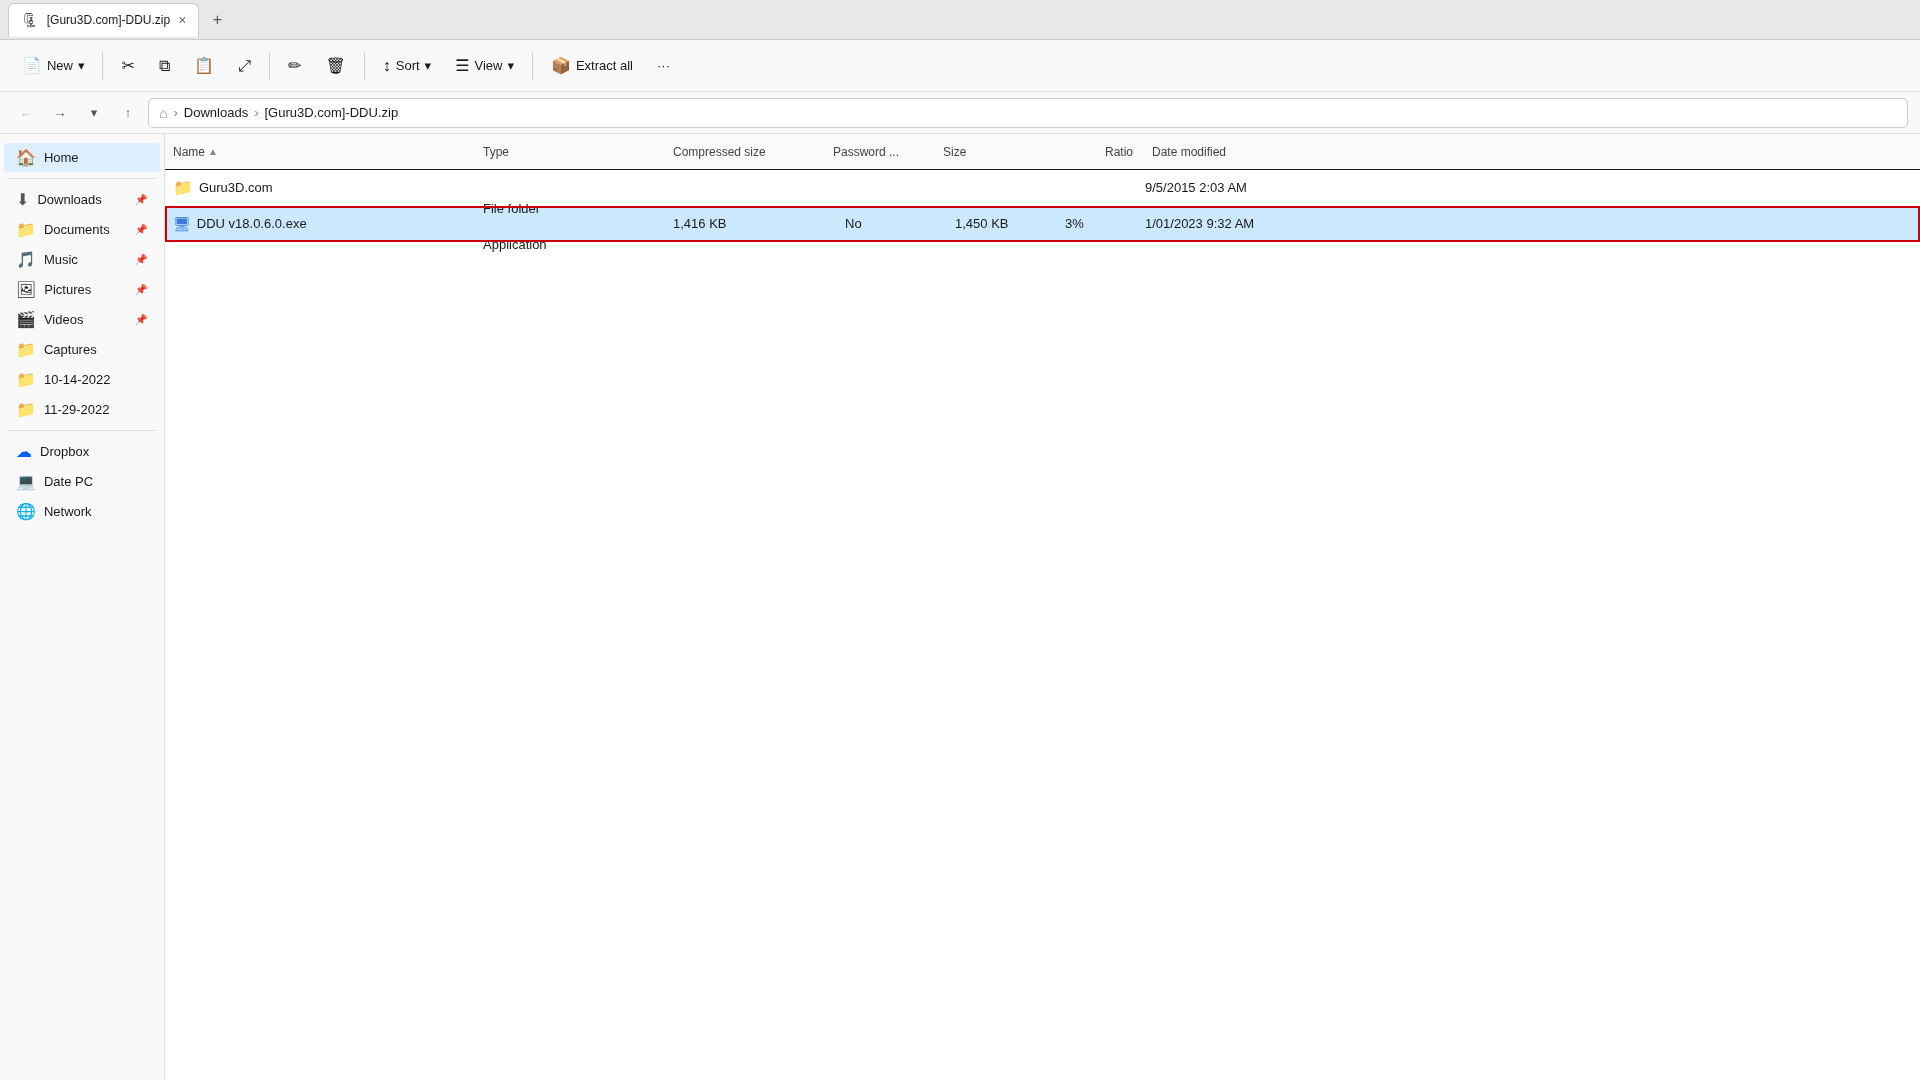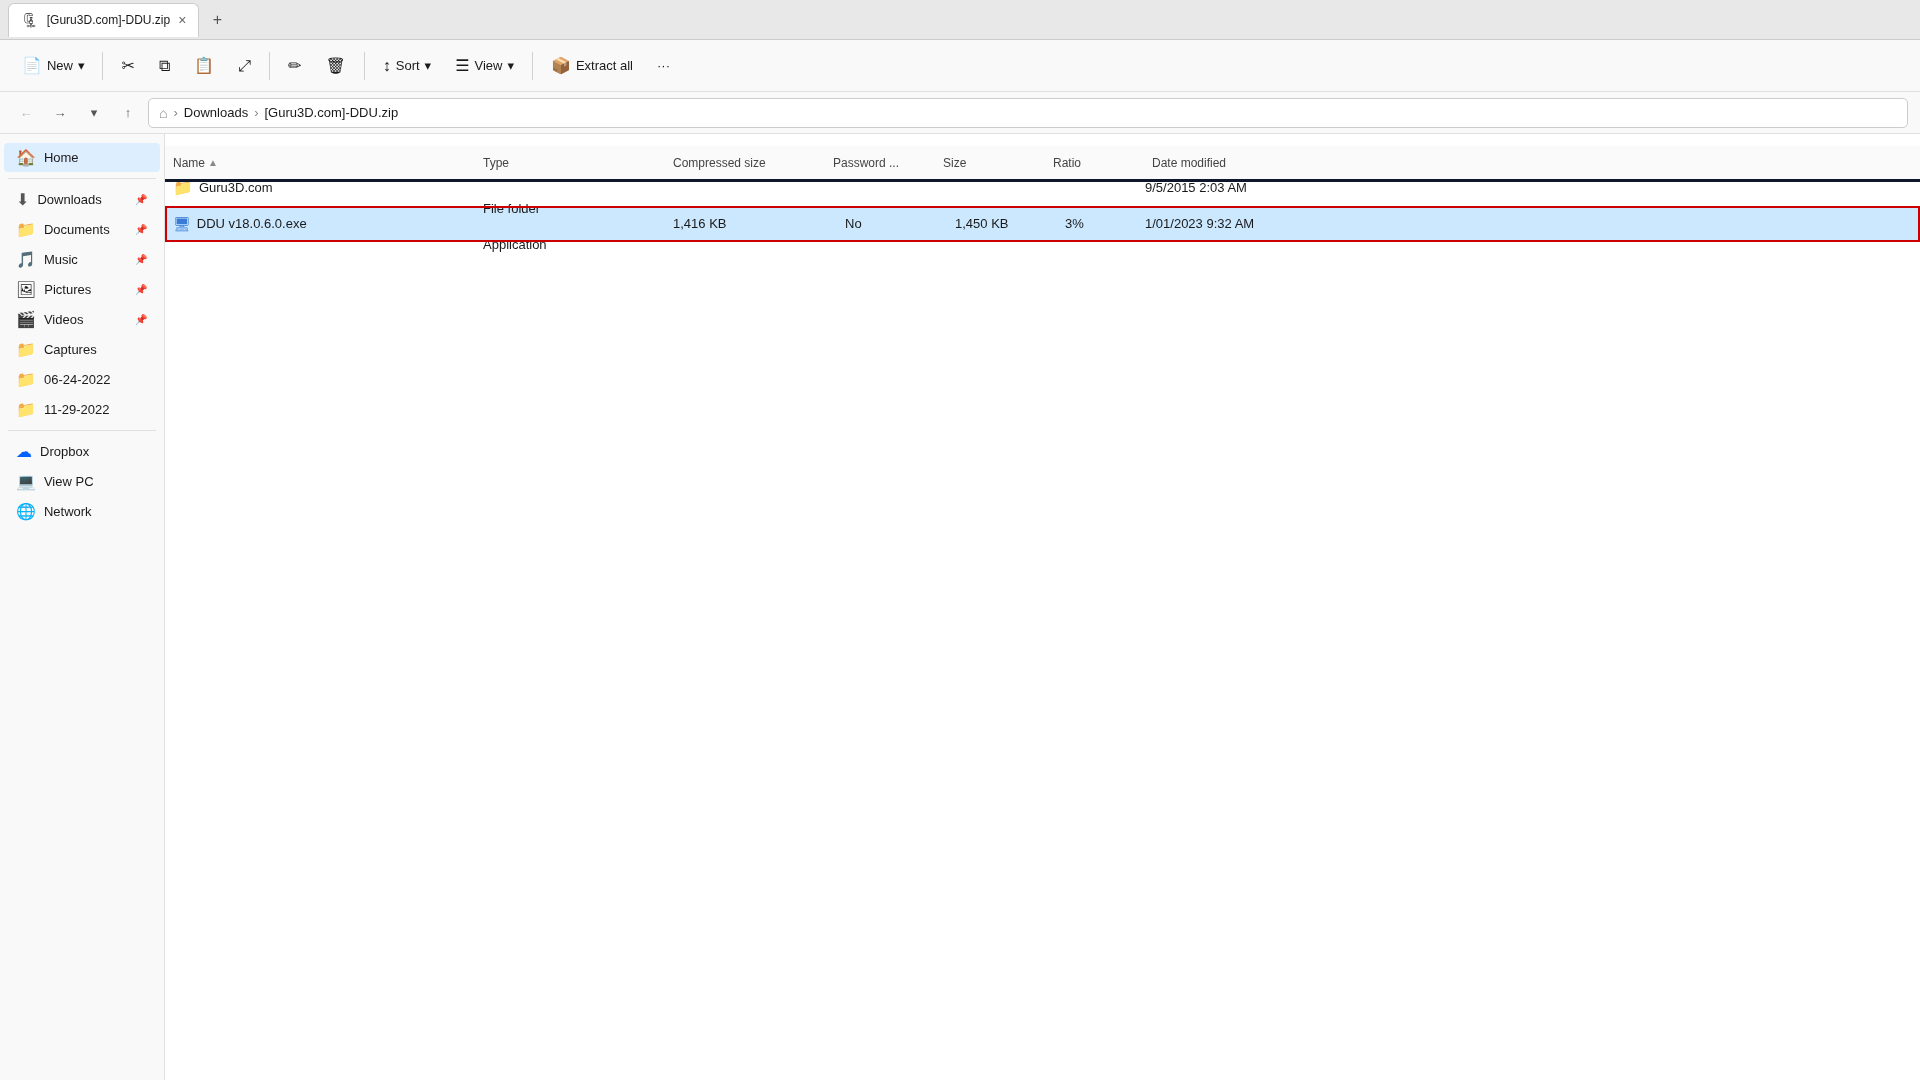--- a/index.html
+++ b/index.html
@@ -174,44 +174,44 @@
     .file-area {
       flex: 1;
       background: #fff;
       overflow-y: auto;
     }
 
     
     .col-headers {
       display: flex;
       align-items: center;
-      border-bottom: 3px solid #0f172a;
+      border-bottom: 1px solid #0f172a;
       padding: 0 8px;
       height: 36px;
       background: #fafafa;
       position: sticky;
-      top: 12px;
+      top: 0;
       z-index: 10;
     }
     .col-header {
       font-size: 12px;
       color: #444;
       cursor: pointer;
       user-select: none;
       display: flex;
       align-items: center;
       gap: 3px;
       white-space: nowrap;
     }
     .col-name { width: 310px; flex-shrink: 0; }
     .col-type { width: 190px; flex-shrink: 0; }
     .col-compressed { width: 160px; flex-shrink: 0; align-items: center; }
     .col-password { width: 110px; flex-shrink: 0; }
     .col-size { width: 110px; flex-shrink: 0; }
-    .col-ratio { width: 80px; flex-shrink: 0; }
+    .col-ratio { width: 80px; flex-shrink: 0; justify-content: flex-end; }
     .col-date { width: 200px; flex-shrink: 0; margin-left: 19px; }
 
     
     .file-row {
       display: flex;
       align-items: center;
       padding: 0 8px;
       height: 36px;
       cursor: pointer;
       border-bottom: 1px solid transparent;
@@ -368,38 +368,38 @@
       <span class="pin-icon">📌</span>
     </div>
 
     <div class="sidebar-item">
       <span class="s-icon" style="color:#f0c040;">📁</span>
       <span>Captures</span>
     </div>
 
     <div class="sidebar-item">
       <span class="s-icon" style="color:#f0c040;">📁</span>
-      <span>06-24-2022</span>
+      <span>10-14-2022</span>
     </div>
 
     <div class="sidebar-item">
       <span class="s-icon" style="color:#f0c040;">📁</span>
       <span>11-29-2022</span>
     </div>
 
     <div class="sidebar-divider"></div>
 
     <div class="sidebar-item">
       <span class="s-icon" style="color:#0061ff;">☁</span>
       <span>Dropbox</span>
     </div>
 
     <div class="sidebar-item">
       <span class="s-icon">💻</span>
-      <span>View PC</span>
+      <span>Date PC</span>
     </div>
 
     <div class="sidebar-item">
       <span class="s-icon">🌐</span>
       <span>Network</span>
     </div>
   </div>
 
   <div class="file-area">
 

